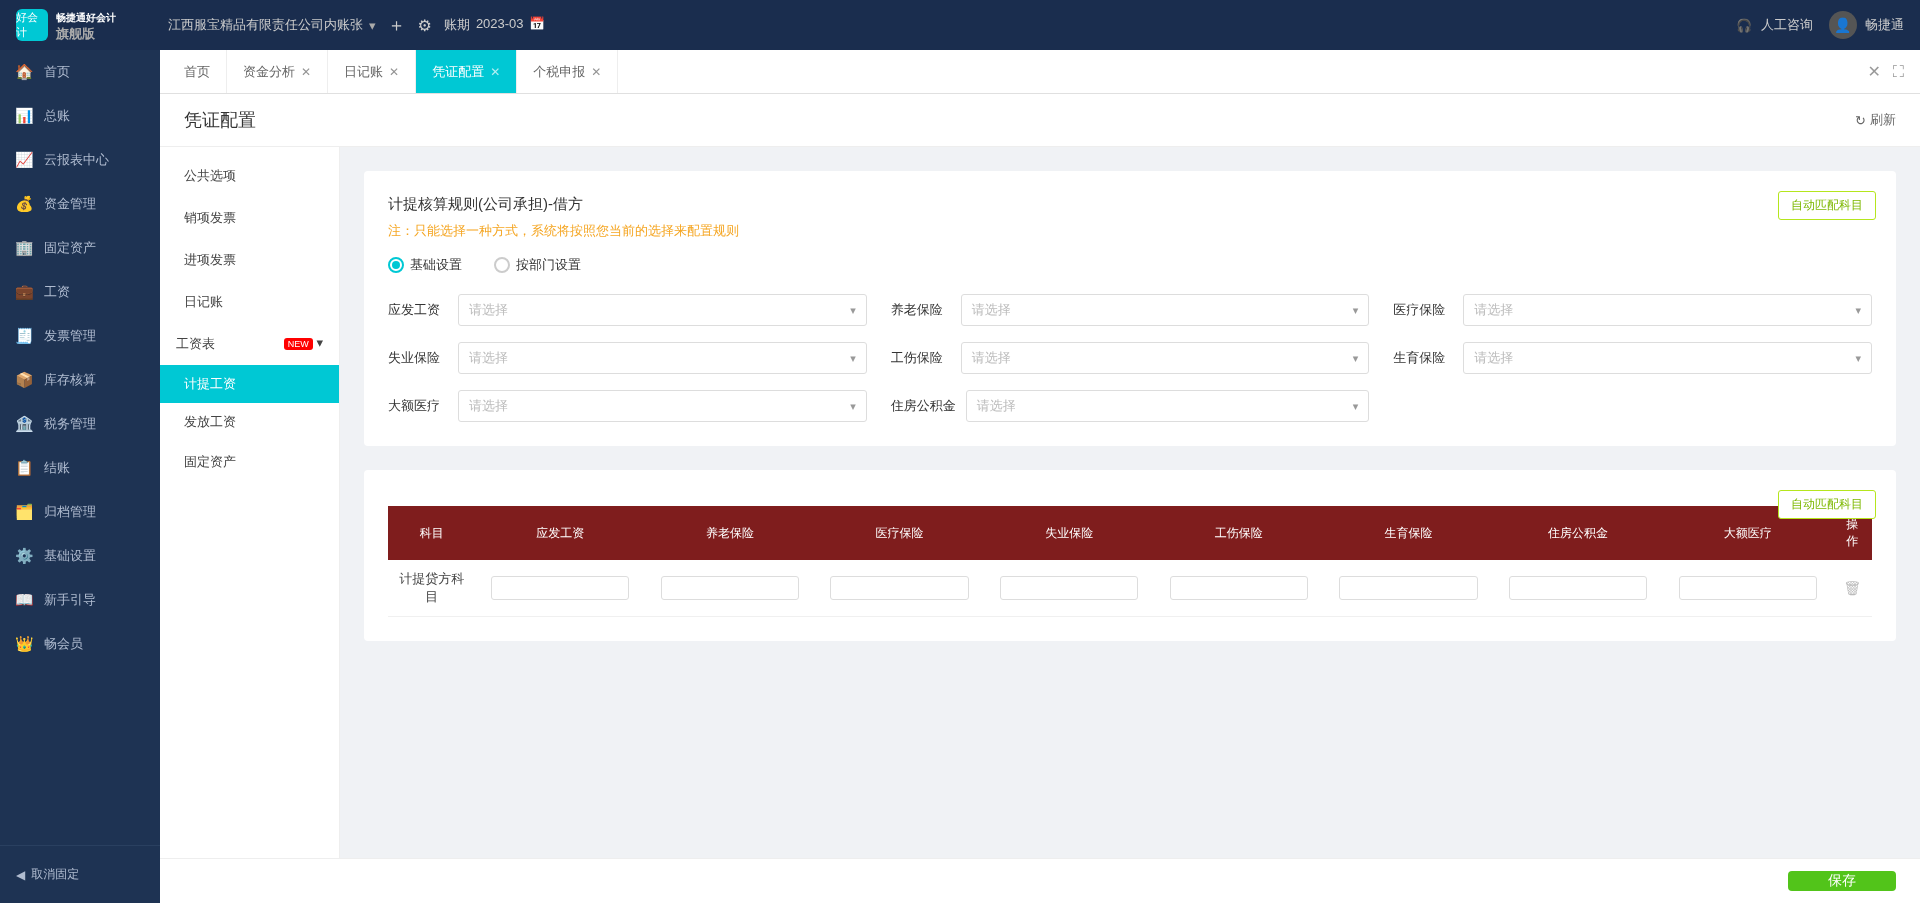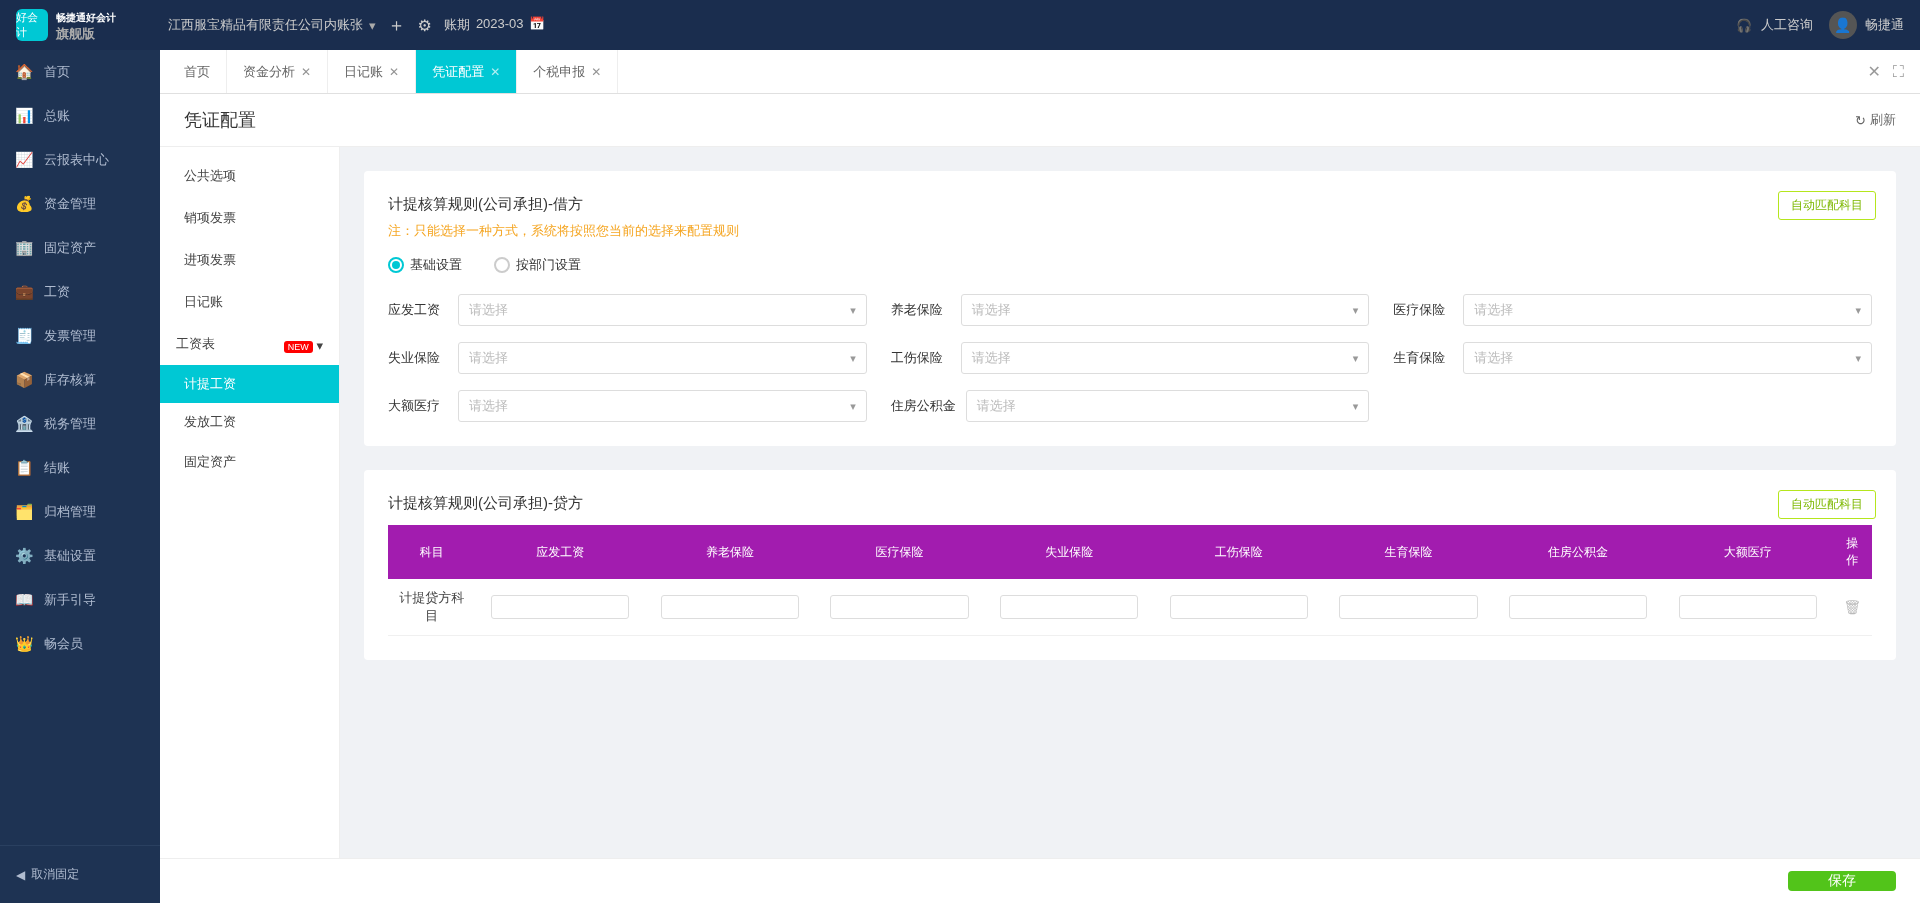--- a/index.html
+++ b/index.html
@@ -46,21 +46,21 @@
     .page-title { font-size: 18px; font-weight: 500; color: #333; }
     .refresh-btn { display: flex; align-items: center; gap: 4px; color: #666; cursor: pointer; font-size: 13px; }
 
     
     .scrollable-content { flex: 1; overflow-y: auto; display: flex; }
 
     
     .left-nav { width: 180px; background: white; border-right: 1px solid #eee; flex-shrink: 0; padding-top: 8px; }
     .left-nav-item { padding: 12px 24px; color: #444; cursor: pointer; font-size: 13px; }
     .left-nav-item.active { background: #00c8d4; color: white; }
-    .left-nav-group { padding: 12px 16px; display: flex; align-items: flex-end; justify-content: space-between; color: #444; cursor: pointer; font-size: 13px; gap: 12px; }
+    .left-nav-group { padding: 12px 16px; display: flex; align-items: flex-start; justify-content: space-between; color: #444; cursor: pointer; font-size: 13px; gap: 12px; }
     .new-badge { background: #f00; color: white; font-size: 9px; padding: 1px 4px; border-radius: 3px; margin-left: 4px; }
     .left-nav-sub { padding: 10px 24px; color: #444; cursor: pointer; font-size: 13px; }
 
     
     .main-panel { flex: 1; padding: 24px; overflow-y: auto; }
 
     
     .section { background: white; border-radius: 4px; padding: 24px; margin-bottom: 24px; position: relative; }
     .section-title { font-size: 15px; font-weight: 500; color: #333; margin-bottom: 8px; }
     .section-note { color: #f5a623; font-size: 13px; margin-bottom: 16px; }
@@ -76,21 +76,21 @@
     
     .form-grid { display: grid; grid-template-columns: repeat(3, 1fr); gap: 16px 24px; }
     .form-item { display: flex; align-items: center; gap: 10px; }
     .form-label { color: #333; font-size: 13px; min-width: 60px; white-space: nowrap; }
     .form-select { flex: 1; border: 1px solid #ddd; border-radius: 3px; padding: 6px 10px; color: #999; font-size: 13px; display: flex; align-items: center; justify-content: space-between; cursor: pointer; background: white; }
     .form-select .arrow-down { color: #999; font-size: 11px; }
 
     
     .table-section { background: white; border-radius: 4px; padding: 24px; margin-bottom: 24px; position: relative; }
     .data-table { width: 100%; border-collapse: collapse; margin-top: 12px; }
-    .data-table thead tr { background: #a21caf; padding-left: 16px; }
+    .data-table thead tr { background: #7f1d1d; padding-left: 16px; }
     .data-table thead th { color: white; padding: 10px 8px; text-align: center; font-size: 12px; font-weight: normal; }
     .data-table tbody tr { border-bottom: 1px solid #f0f0f0; }
     .data-table tbody td { padding: 10px 8px; text-align: center; font-size: 13px; color: #444; }
     .data-table tbody td input { border: 1px solid #ddd; border-radius: 3px; padding: 4px 6px; width: 90%; font-size: 12px; text-align: center; }
     .td-label { text-align: left; padding-left: 12px; color: #555; }
     .delete-icon { color: #bbb; cursor: pointer; font-size: 14px; }
 
     
     .save-bar { background: white; border-top: 1px solid #eee; padding: 12px 24px; display: flex; justify-content: flex-end; flex-shrink: 0; }
     .save-btn { background: #52c41a; color: white; border: none; padding: 1px 40px; border-radius: 4px; font-size: 14px; cursor: pointer; }
@@ -339,21 +339,20 @@
               <span class="form-label">住房公积金</span>
               <div class="form-select">
                 <span style="color:#bbb;">请选择</span>
                 <span class="arrow-down">▾</span>
               </div>
             </div>
           </div>
         </div>
 
         <div class="table-section">
-          <div class="section-title">计提核算规则(公司承担)-贷方</div>
           <button class="auto-match-btn">自动匹配科目</button>
 
           <table class="data-table">
             <thead>
               <tr>
                 <th>科目</th>
                 <th>应发工资</th>
                 <th>养老保险</th>
                 <th>医疗保险</th>
                 <th>失业保险</th>

